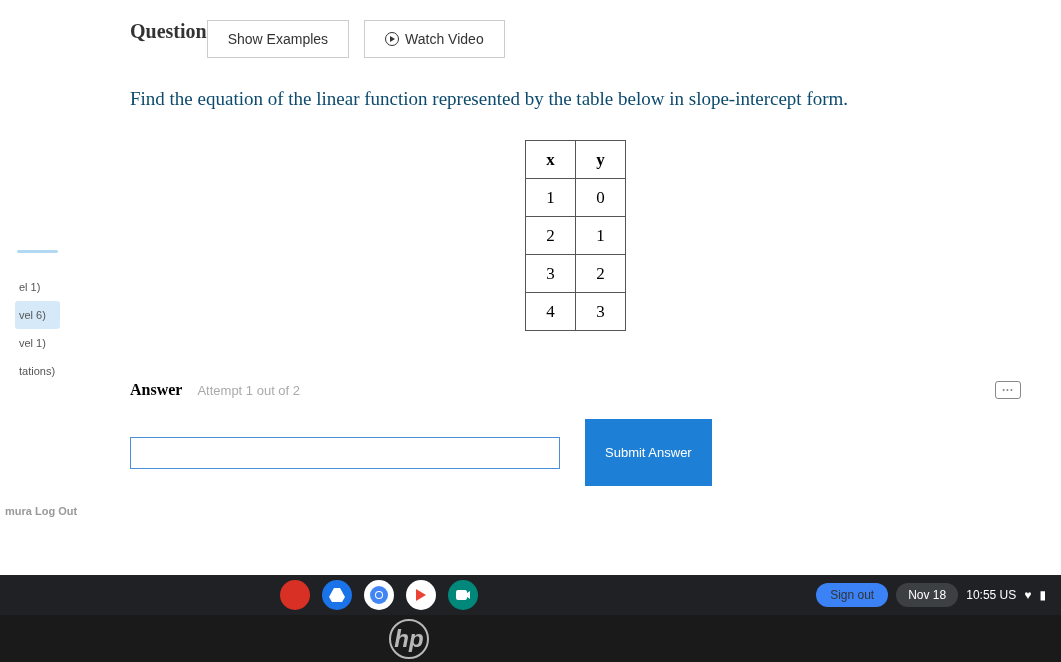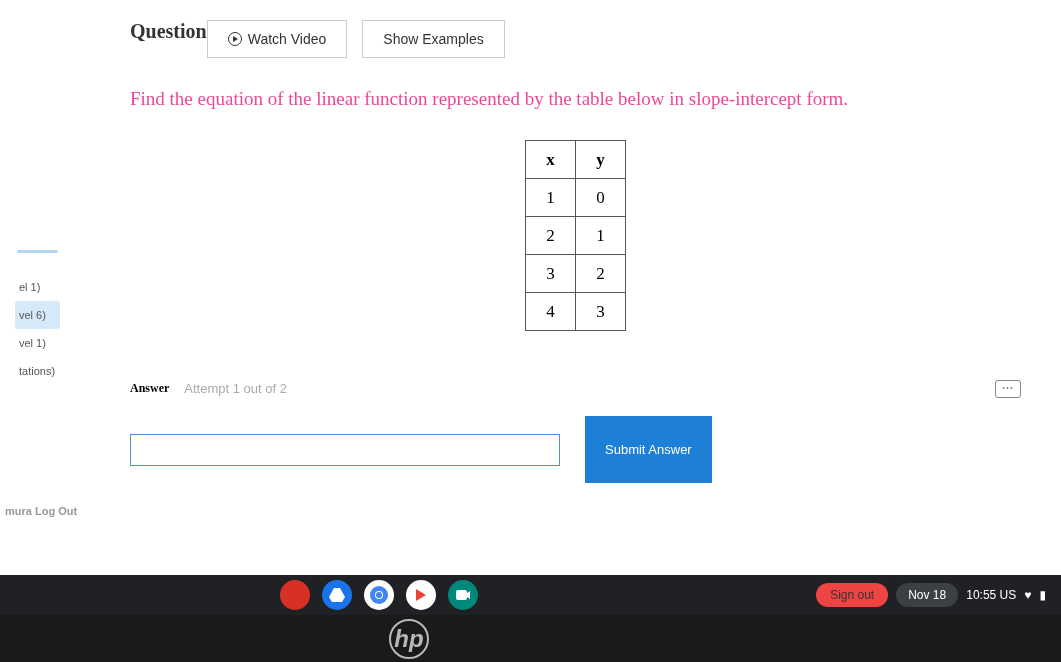--- a/index.html
+++ b/index.html
@@ -97,21 +97,21 @@
     }
     .play-icon::after {
       content: '';
       border-left: 5px solid #333;
       border-top: 3px solid transparent;
       border-bottom: 3px solid transparent;
       margin-left: 1px;
     }
     .prompt {
       font-size: 19px;
-      color: #ec4899;
+      color: #0c4a6e;
       margin-bottom: 30px;
     }
     .table-wrap {
       display: flex;
       justify-content: center;
       margin-bottom: 50px;
     }
     .data-table {
       border-collapse: collapse;
     }
@@ -126,21 +126,21 @@
       font-weight: bold;
     }
     .answer-row {
       display: flex;
       align-items: center;
       gap: 15px;
       margin-bottom: 20px;
     }
     .answer-label {
       font-weight: bold;
-      font-size: 12px;
+      font-size: 16px;
     }
     .attempt {
       font-family: Arial, sans-serif;
       font-size: 13px;
       color: #aaa;
     }
     .keyboard-icon {
       position: absolute;
       right: 40px;
       width: 26px;
@@ -205,21 +205,21 @@
     }
     .tb-right {
       margin-left: auto;
       display: flex;
       align-items: center;
       gap: 8px;
       color: #fff;
       font-size: 12px;
     }
     .signout {
-      background: #ef4444;
+      background: #3b82f6;
       color: #333;
       padding: 5px 14px;
       border-radius: 14px;
       font-size: 12px;
     }
     .date-pill {
       background: #3c4043;
       padding: 5px 12px;
       border-radius: 14px;
     }
@@ -262,25 +262,25 @@
     <div class="sidebar-item">vel 1)</div>
     <div class="sidebar-item">tations)</div>
   </div>
   <div class="logout">mura  Log Out</div>
 
   <div class="main">
     <div class="header-row">
       <div class="question-label">Question</div>
       <div class="header-buttons">
         <button class="hdr-btn">
+          <span>Show Examples</span>
+        </button>
+        <button class="hdr-btn">
           <span class="play-icon"></span>
           <span>Watch Video</span>
-        </button>
-        <button class="hdr-btn">
-          <span>Show Examples</span>
         </button>
       </div>
     </div>
 
     <div class="prompt">Find the equation of the linear function represented by the table below in slope-intercept form.</div>
 
     <div class="table-wrap">
       <table class="data-table">
         <tbody>
             <tr>

